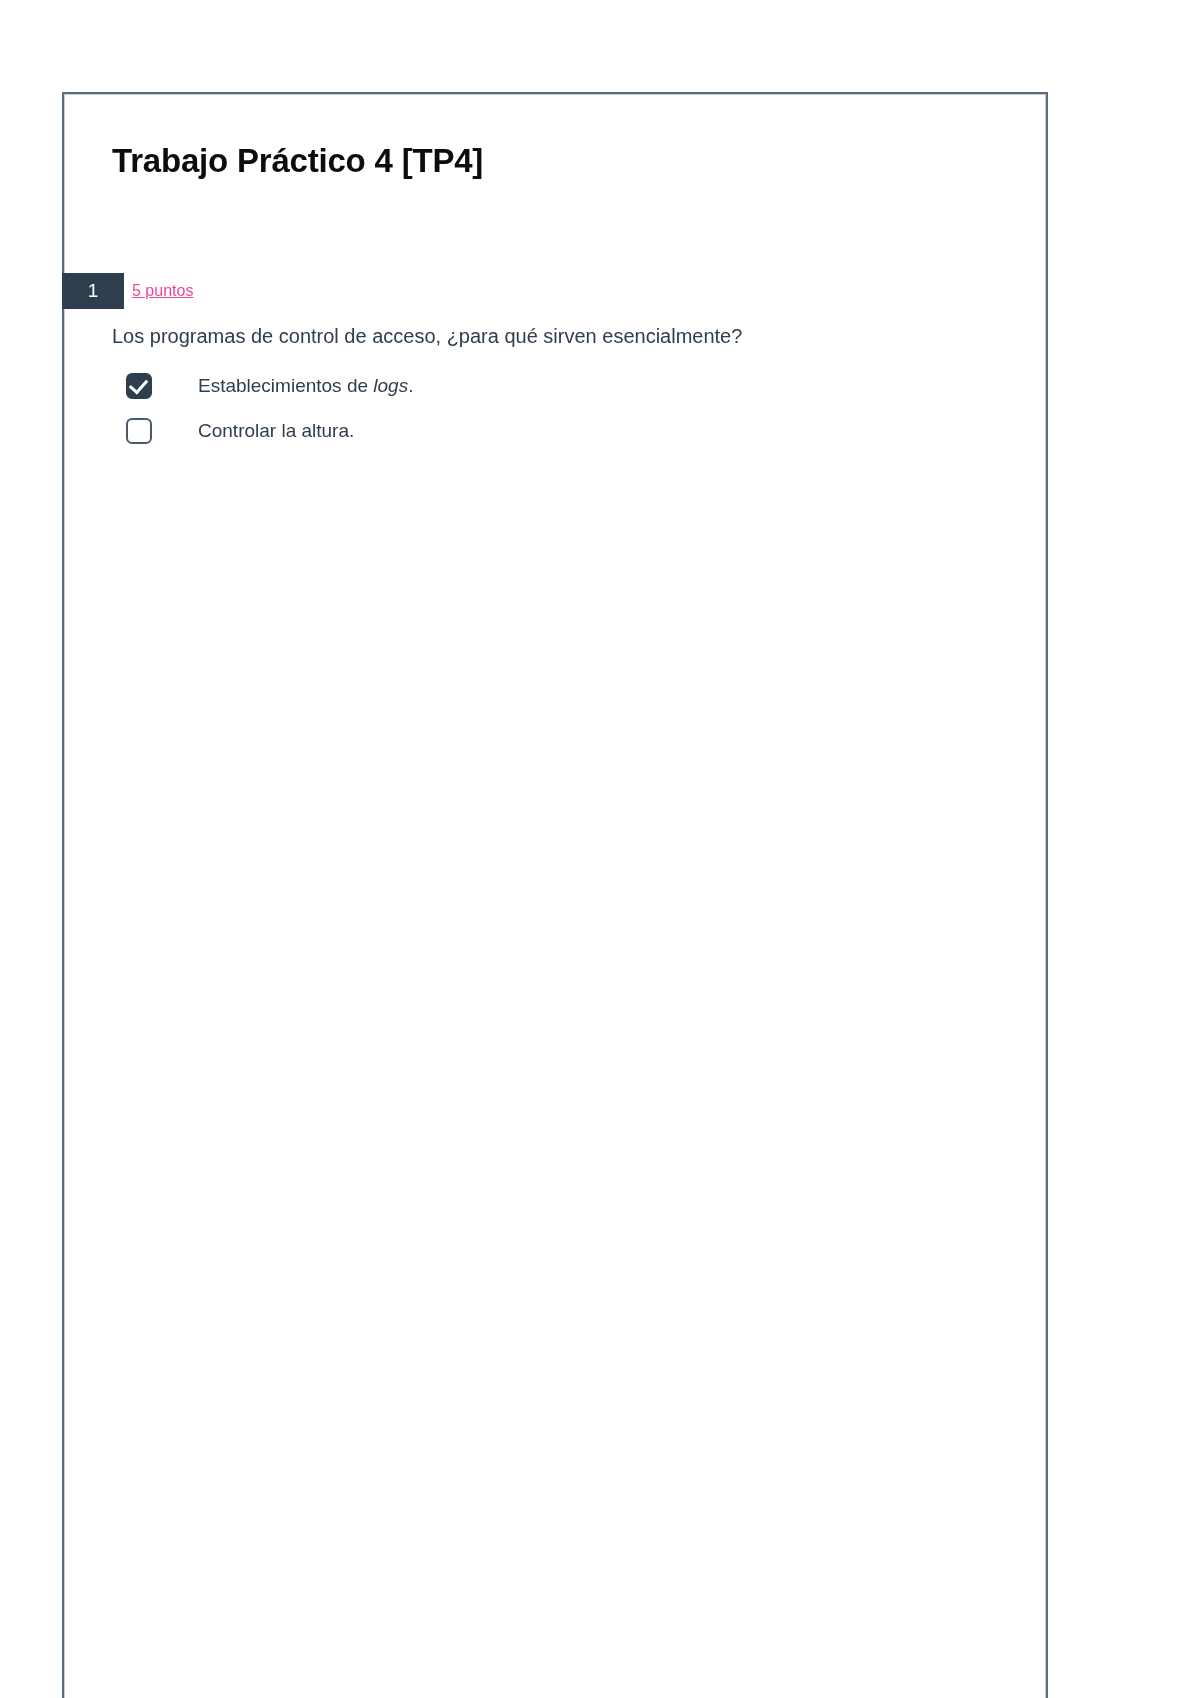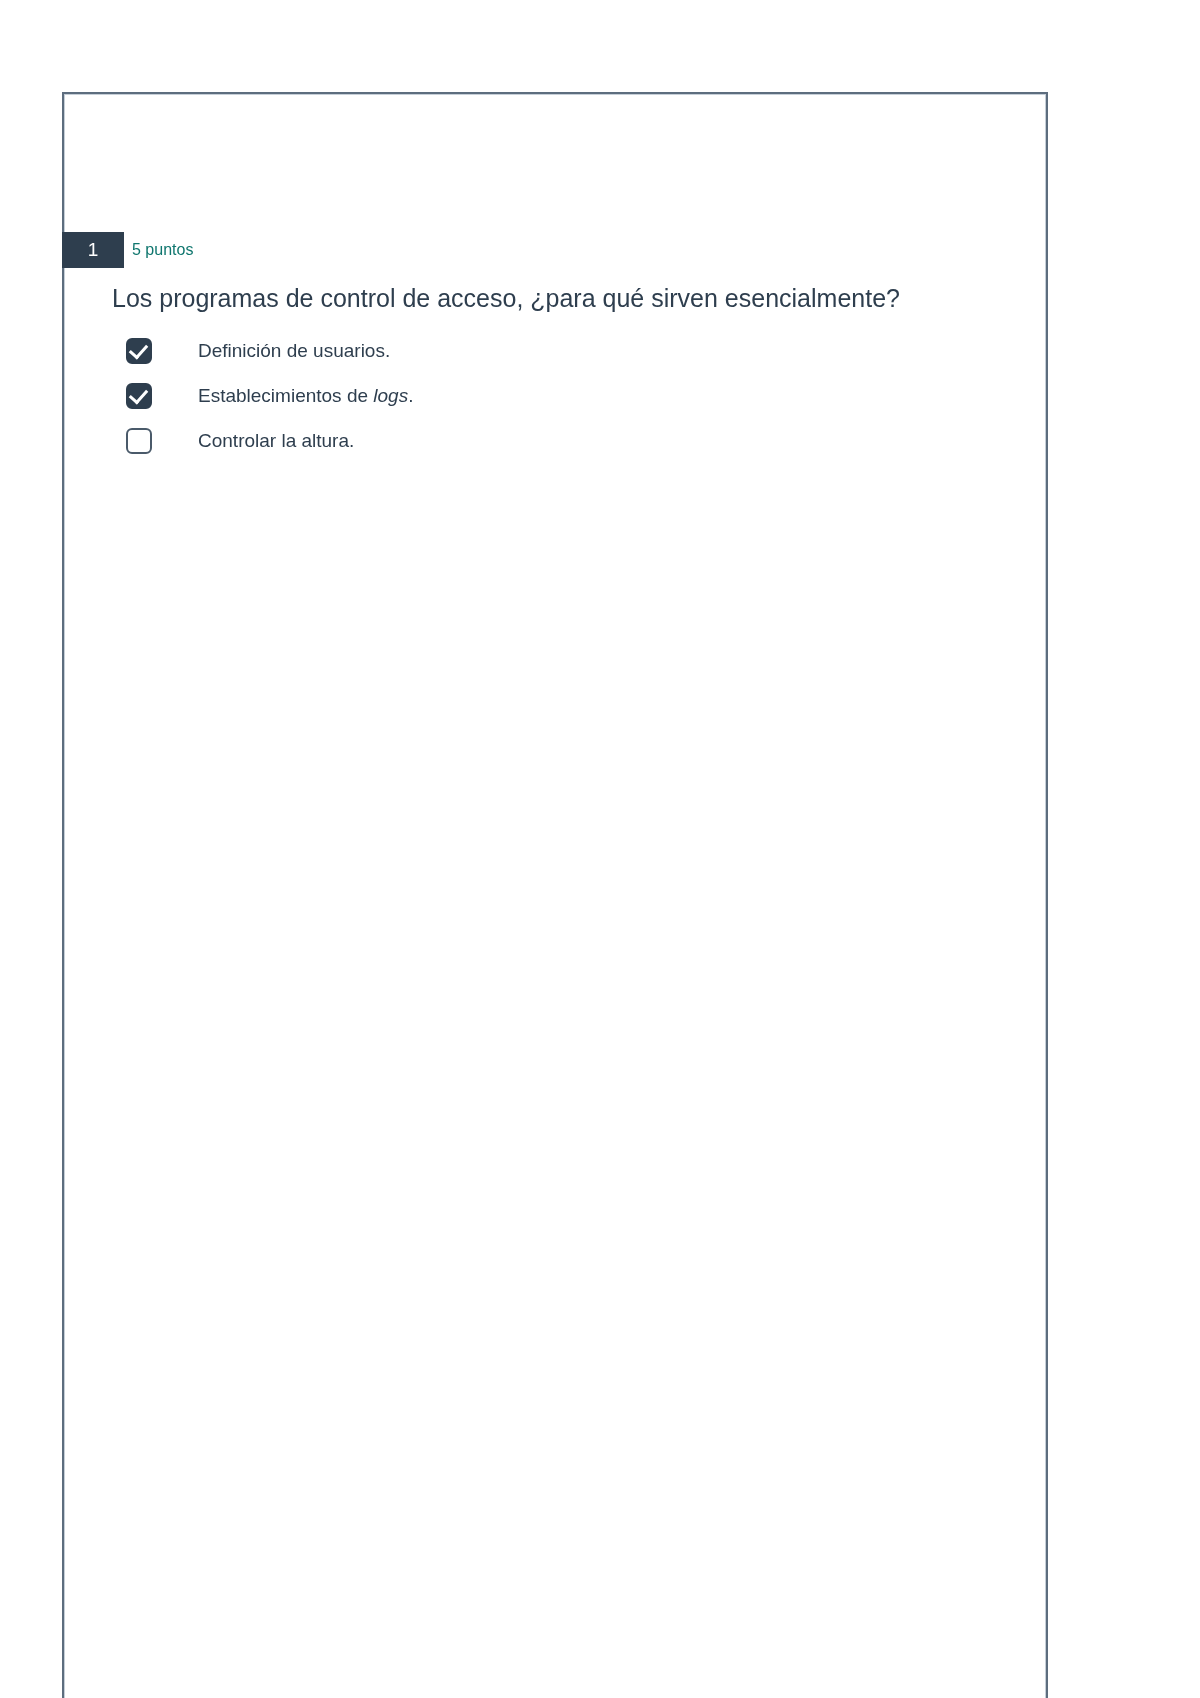--- a/index.html
+++ b/index.html
@@ -75,27 +75,28 @@
     color: #ffffff;
     font-size: 19px;
     display: flex;
     align-items: center;
     justify-content: center;
     box-sizing: border-box;
   }
 
   .q-points {
     font-size: 16px;
-    color: #0f766e;
+    color: #ec4899;
     margin-left: 20px;
     white-space: nowrap;
+    text-decoration: underline;
   }
 
   .q-text {
-    font-size: 25px;
+    font-size: 20px;
     color: #2e3e4e;
     margin-top: 14px;
     line-height: 1.3;
     white-space: nowrap;
   }
 
   .options {
     margin-top: 14px;
   }
 
@@ -143,38 +144,33 @@
     font-style: italic;
   }
 </style>
 </head>
 <body>
 
 <div id="page-frame"></div>
 
 <div id="content">
 
+  <h1 id="doc-title">Trabajo Práctico 4 [TP4]</h1>
 
   <div class="question-block">
 
     <div class="q-header">
       <div class="q-number-badge">1</div>
       <div class="q-points">5 puntos</div>
     </div>
 
     <div class="q-text">Los programas de control de acceso, ¿para qué sirven esencialmente?</div>
 
     <div class="options">
 
-      <div class="option-row">
-        <span class="checkbox checked">
-            <span class="tick"></span>
-          </span>
-        <span class="option-label">Definición de usuarios.</span>
-      </div>
 
 
 
       <div class="option-row">
         <span class="checkbox checked">
             <span class="tick"></span>
           </span>
         <span class="option-label"><span>Establecimientos de </span><em>logs</em><span>.</span></span>
       </div>
 

